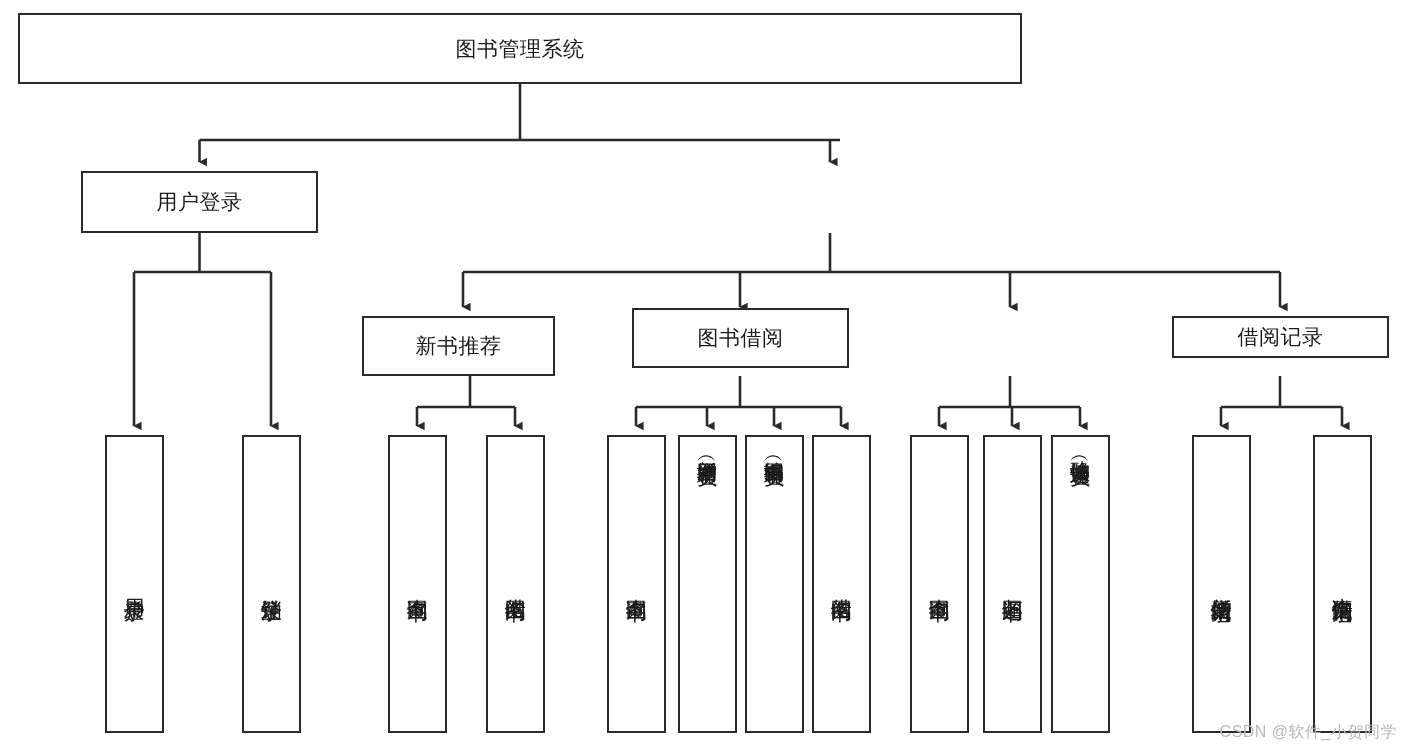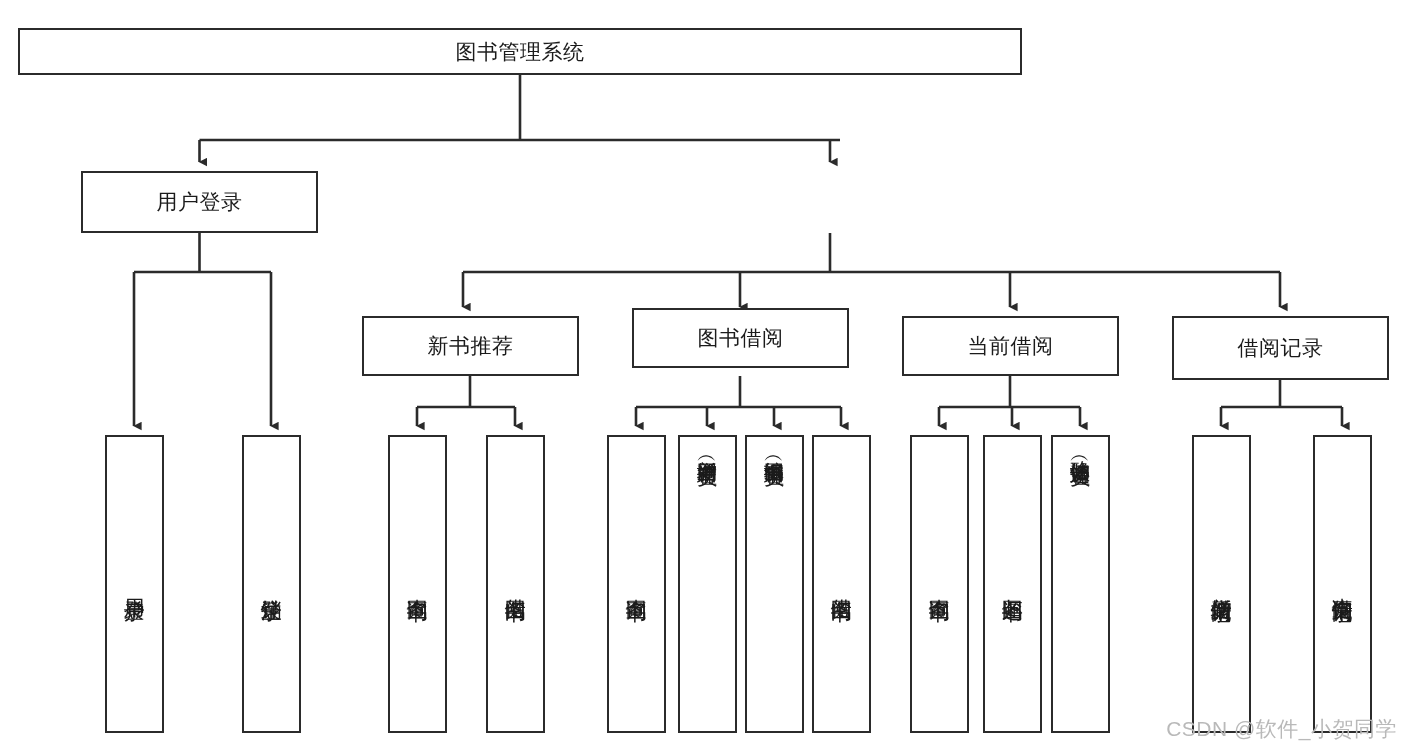--- a/index.html
+++ b/index.html
@@ -61,21 +61,21 @@
     line-height: 1.30;
   }
   .node.vert.centered {
     align-items: center;
     padding-top: 0;
   }
   .watermark {
     position: absolute;
     right: 8px;
     bottom: 4px;
-    font-size: 21px;
+    font-size: 16px;
     color: #b9b9b9;
     white-space: nowrap;
     letter-spacing: 0.5px;
   }
 </style>
 </head>
 <body>
 
 <div id="diagram-root">
 
@@ -122,38 +122,35 @@
       <path d="M1012,407 L1012,426" marker-end="url(#arrowhead)"></path>
       <path d="M1080,407 L1080,426" marker-end="url(#arrowhead)"></path>
 
       <path d="M1280,376 L1280,407"></path>
       <path d="M1221,407 L1342,407"></path>
       <path d="M1221,407 L1221,426" marker-end="url(#arrowhead)"></path>
       <path d="M1342,407 L1342,426" marker-end="url(#arrowhead)"></path>
     </g>
   </svg>
 
-  <div class="node horiz" style="left:18px; top:13px; width:1004px; height:47px;margin-top:15px;">
+  <div class="node horiz" style="left:18px; top:13px; width:1004px; height:71px;">
     <span class="node-label">图书管理系统</span>
   </div>
 
   <div class="node horiz" style="left:81px; top:171px; width:237px; height:62px;">
     <span class="node-label">用户登录</span>
   </div>
 
-  <div class="node horiz" style="left:362px; top:316px; width:217px; height:60px;">
+  <div class="node horiz" style="left:362px; top:316px; width:193px; height:60px;">
     <span class="node-label">新书推荐</span>
   </div>
   <div class="node horiz" style="left:632px; top:308px; width:217px; height:60px;">
     <span class="node-label">图书借阅</span>
   </div>
-  <div class="node horiz" style="left:902px; top:316px; width:217px; height:60px;">
-    <span class="node-label">当前借阅</span>
-  </div>
-  <div class="node horiz" style="left:1172px; top:316px; width:217px; height:64px;">
+  <div class="node horiz" style="left:1172px; top:316px; width:217px; height:42px;">
     <span class="node-label">借阅记录</span>
   </div>
 
   <div class="node vert centered" style="left:105px; top:435px; width:59px; height:298px;">
     <span class="node-label">用户登录</span>
   </div>
   <div class="node vert centered" style="left:242px; top:435px; width:59px; height:298px;">
     <span class="node-label">注销登录</span>
   </div>
 

